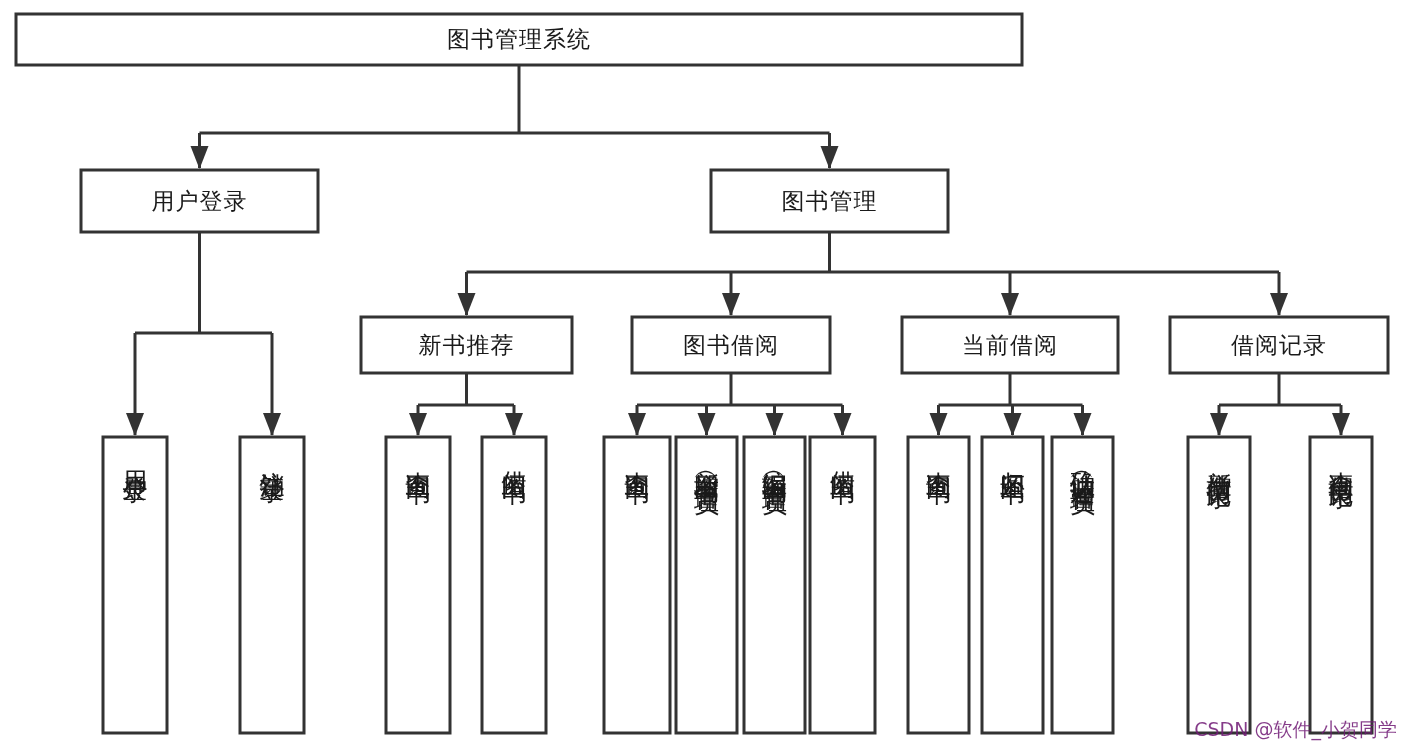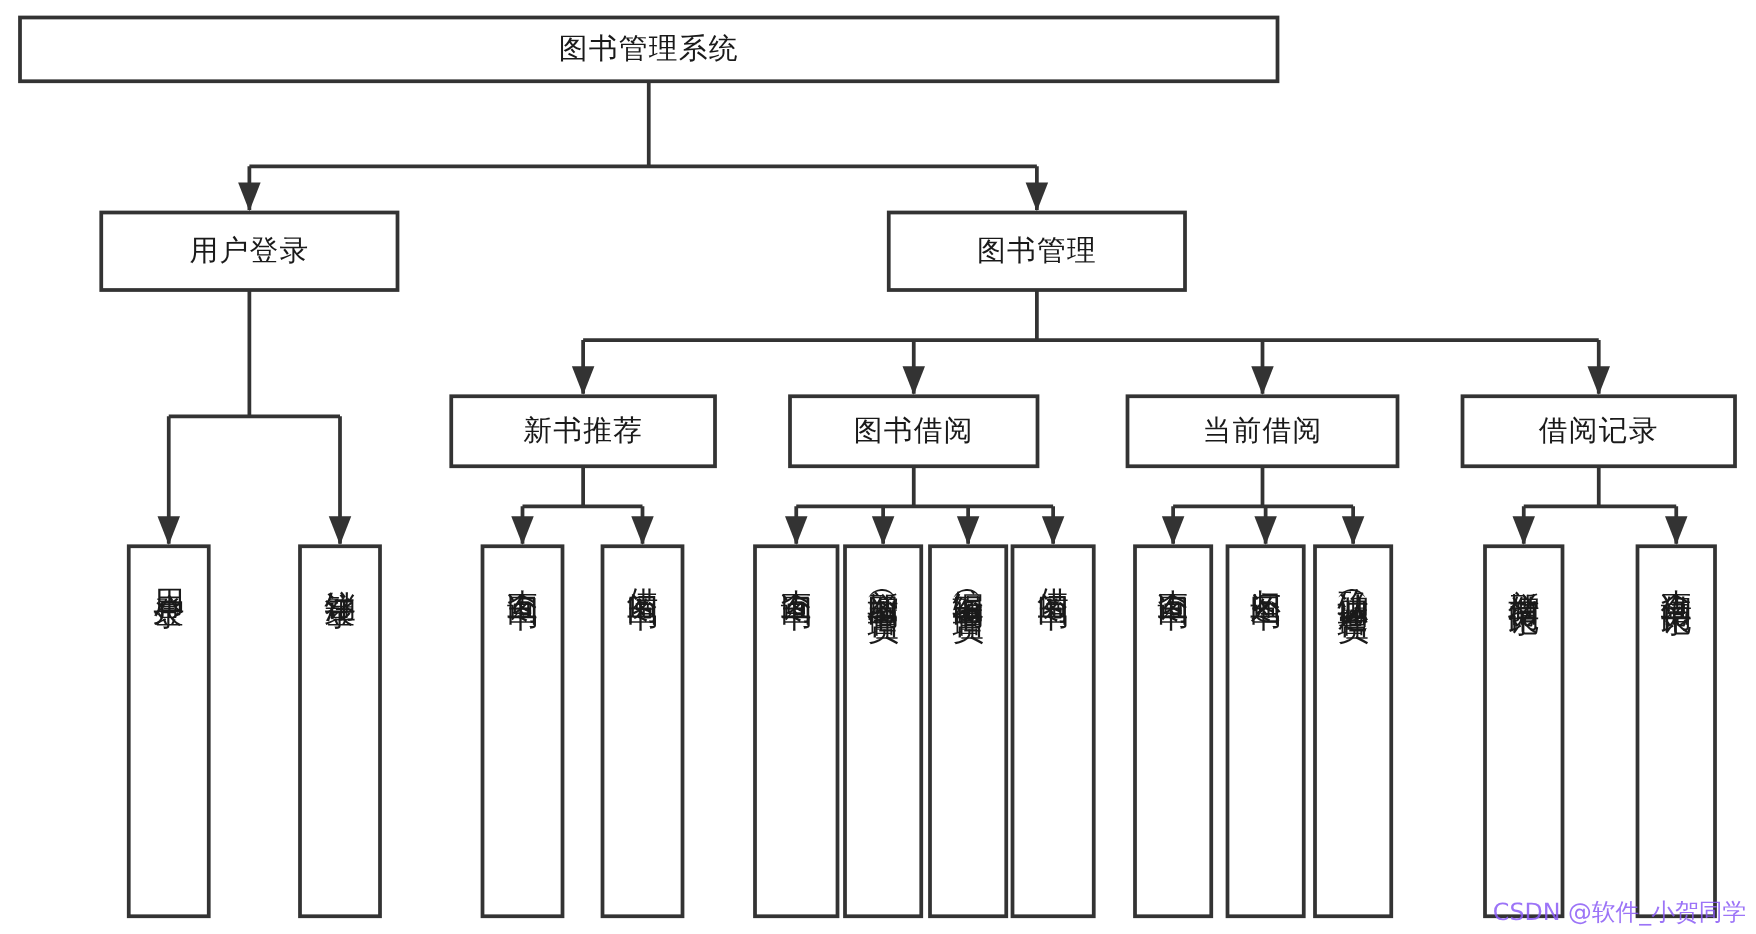--- a/index.html
+++ b/index.html
@@ -68,21 +68,21 @@
     color: #1a1a1a;
     letter-spacing: 3px;
     white-space: nowrap;
   }
   .watermark {
     position: absolute;
     right: 8px;
     bottom: 4px;
     font-family: "DejaVu Sans", "Liberation Sans", sans-serif;
     font-size: 19px;
-    color: #8b5cf6;
+    color: #701a75;
     opacity: 0.85;
     white-space: nowrap;
     pointer-events: none;
   }
 </style>
 </head>
 <body>
 
 <div id="diagram-root">
 

